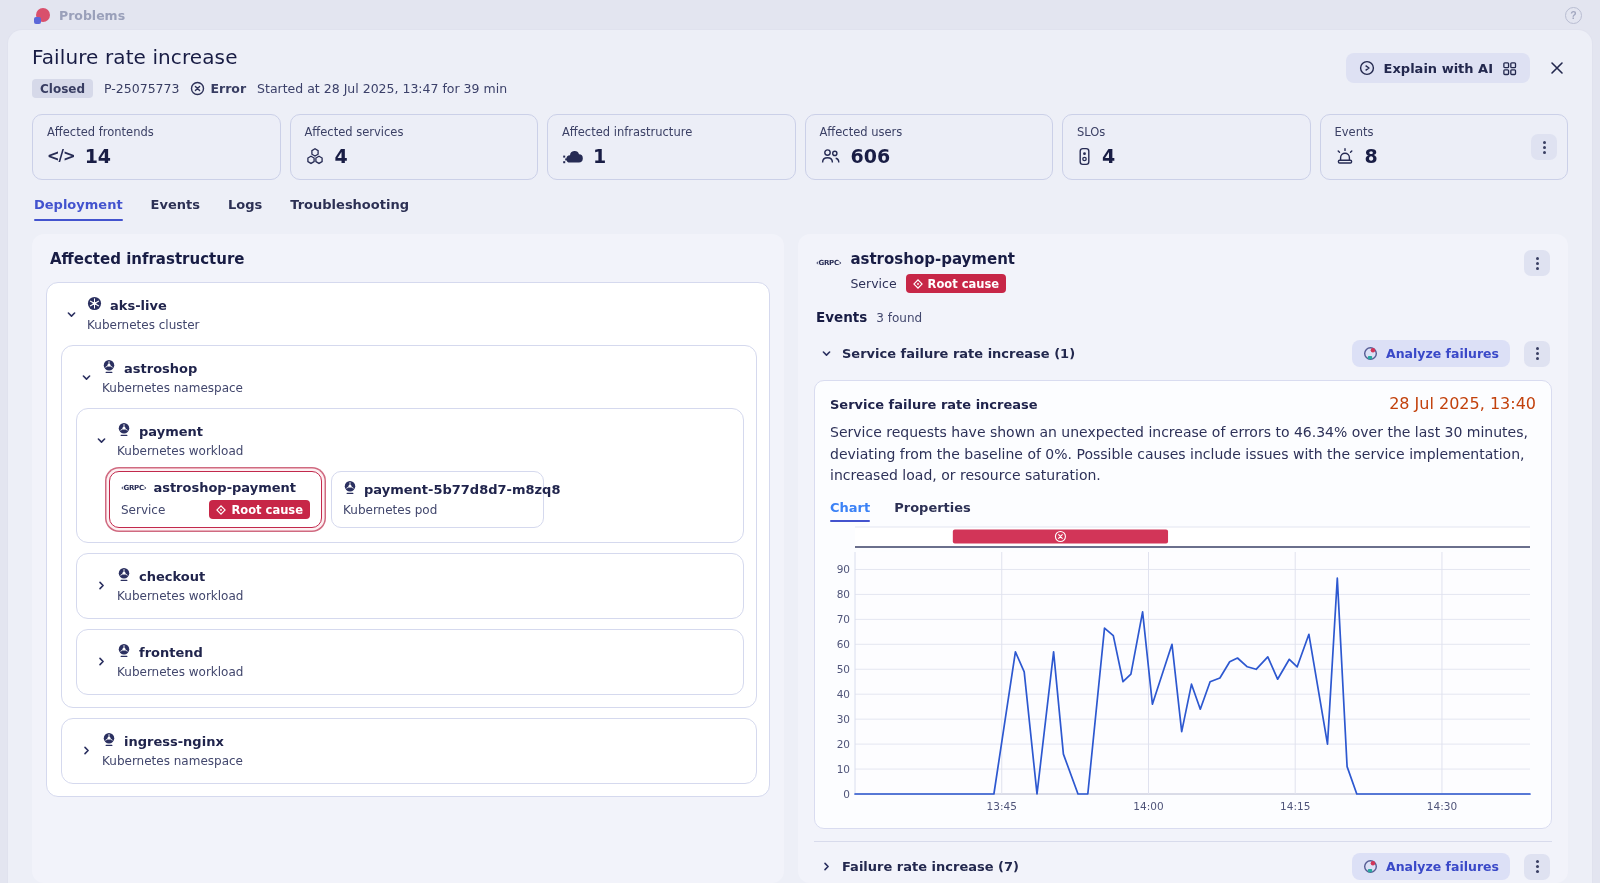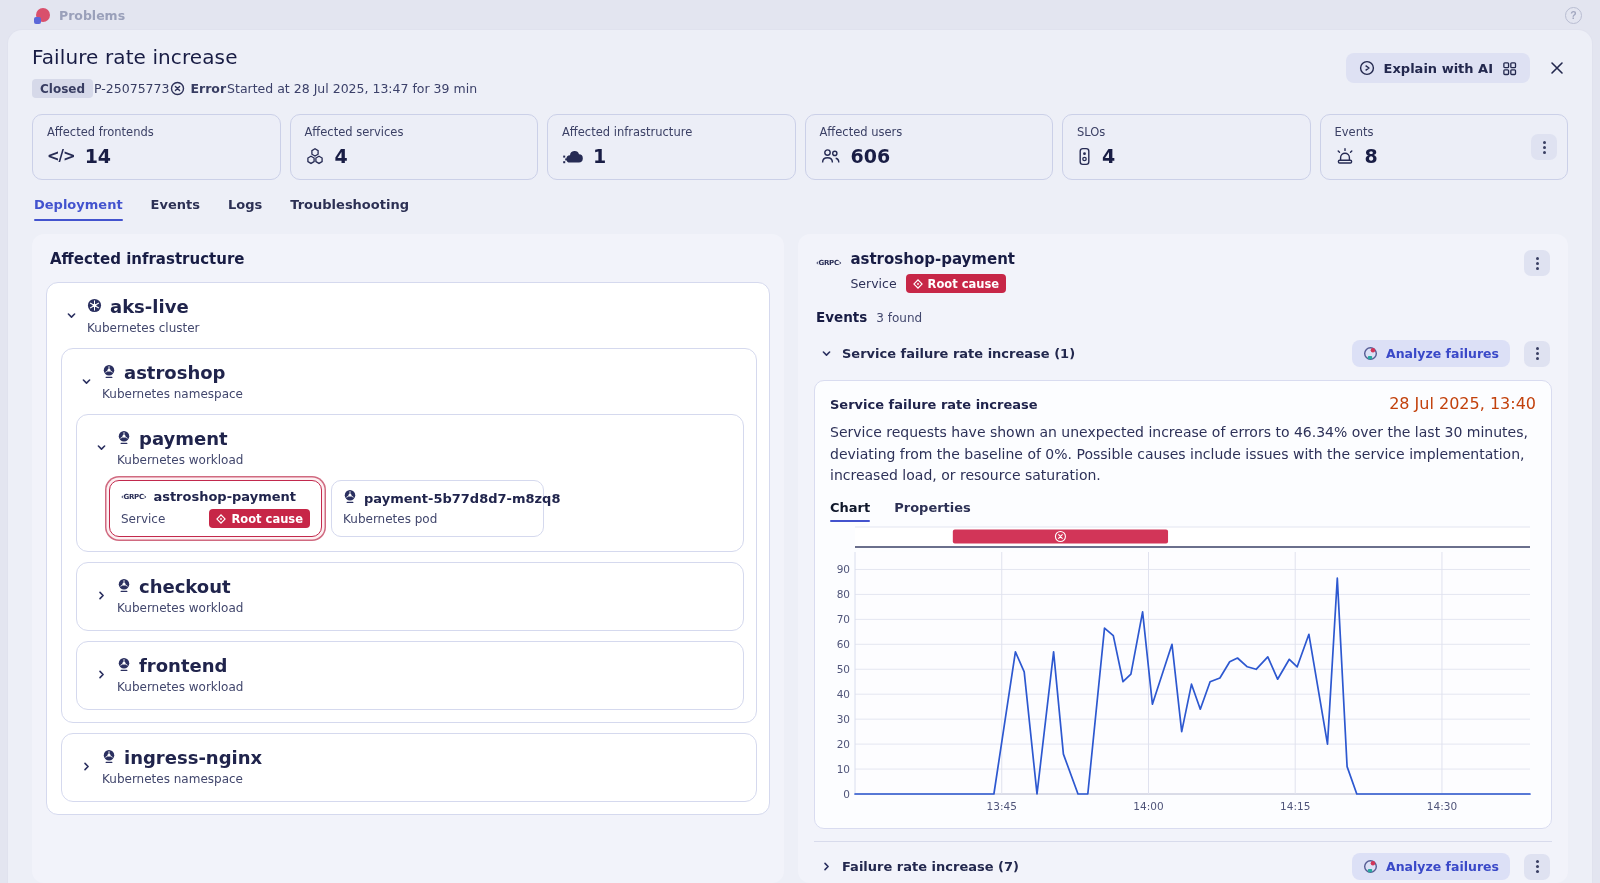--- a/index.html
+++ b/index.html
@@ -6,21 +6,21 @@
   html,body{width:1600px;height:883px;overflow:hidden}
   body{background:#e3e5f0;font-family:"DejaVu Sans","Liberation Sans",sans-serif;color:#2d3158;-webkit-font-smoothing:antialiased}
   .topstrip{height:30px;display:flex;align-items:center;padding:0 18px 0 36px;gap:9px}
   .app-icon{width:14px;height:14px;border-radius:50%;background:#d9506c;position:relative;flex:0 0 auto}
   .app-icon::after{content:"";position:absolute;left:-2px;bottom:-2px;width:7px;height:7px;border-radius:2px;background:#5b67d8}
   .topstrip-label{font-size:12.5px;color:#9aa0ba;font-weight:600}
   .help-btn{margin-left:auto;width:17px;height:17px;border-radius:50%;border:1.5px solid #b9bdd2;color:#a3a8c0;font-size:10.5px;font-weight:700;display:flex;align-items:center;justify-content:center;background:transparent}
   .win{margin:0 8px;height:853px;background:#edeff7;border-radius:14px 14px 0 0;display:flex;flex-direction:column;box-shadow:0 0 0 1px #e0e2ee}
   .hdr{display:flex;justify-content:space-between;align-items:flex-start;padding:15px 24px 6px}
   .page-title{font-size:20px;font-weight:400;color:#181c44;letter-spacing:.1px}
-  .meta{display:flex;align-items:center;gap:1px;margin-top:10px;font-size:12.5px;color:#383d62}
+  .meta{display:flex;align-items:center;gap:11px;margin-top:10px;font-size:12.5px;color:#383d62}
   .badge-closed{background:#d6d9e9;border-radius:4px;padding:2.5px 8px;font-weight:600;font-size:12px;color:#383d62}
   .pid{font-weight:500}
   .err{display:flex;align-items:center;gap:5px;font-weight:600}
   .started{color:#3c416a}
   .hdr-right{display:flex;align-items:center;gap:16px;margin-top:8px}
   .btn-explain{display:flex;align-items:center;gap:9px;background:#dee1f3;border:none;border-radius:8px;padding:7px 13px;font-weight:600;font-size:13px;color:#23284e;font-family:inherit;cursor:pointer}
   .btn-close{background:transparent;border:none;cursor:pointer;display:flex;padding:4px}
   .stats{display:flex;gap:9px;padding:10px 24px 0}
   .scard{flex:1;border:1px solid #cbd0e8;border-radius:10px;padding:10px 14px 12px;position:relative;background:#eceef7}
   .slabel{font-size:11.5px;color:#3c4166}
@@ -37,21 +37,21 @@
   .tab.active{color:#4353ce}
   .tab.active::after{content:"";position:absolute;left:0;right:0;bottom:0;height:2.5px;background:#4353ce;border-radius:2px}
   .content{display:flex;gap:14px;padding:13px 24px 0;flex:1;min-height:0}
   .panel{background:#f2f3fa;border-radius:12px}
   .panel-left{width:752px;padding:16px 14px;overflow:hidden}
   .panel-right{flex:1;padding:12px 16px;overflow:hidden}
   .infra-heading{font-size:15px;font-weight:700;color:#181c44;margin:0 4px 14px}
   .tcard{background:#fff;border:1px solid #d5d9ee;border-radius:12px;padding:10px 12px 12px}
   .trow{display:flex;align-items:center;gap:6px;padding:3px 2px;cursor:pointer}
   .chev{width:20px;display:flex;justify-content:center;align-items:center;flex:0 0 auto}
-  .ttitle{display:flex;align-items:center;gap:8px;font-size:18px;font-weight:700;color:#20244c}
+  .ttitle{display:flex;align-items:center;gap:8px;font-size:13px;font-weight:700;color:#20244c}
   .tsub{font-size:12px;color:#42476d;margin-top:4px}
   .nest{margin-top:10px;margin-left:2px}
   .leafrow{display:flex;gap:9px;margin:10px 2px 2px 20px}
   .leaf{background:#fff;border:1px solid #d5d9ee;border-radius:10px;padding:8px 11px;width:213px;cursor:pointer}
   .leaf .lt{display:flex;align-items:center;gap:7px;font-size:13px;font-weight:700;color:#20244c;white-space:nowrap}
   .leaf .lb{display:flex;align-items:center;justify-content:space-between;margin-top:5px;font-size:12px;color:#42476d}
   .leaf.rootcause{border:1.5px solid #c2294d;box-shadow:0 0 0 2.5px #fdf0f2,0 0 0 4px #d06a80}
   .rc-badge{display:inline-flex;align-items:center;gap:5px;background:#c72647;color:#fff;font-size:11.5px;font-weight:600;border-radius:4px;padding:2.5px 7px;white-space:nowrap}
   .grpc{font-size:7px;font-weight:700;color:#262b54;letter-spacing:-.3px;white-space:nowrap}
   .rp-head{display:flex;align-items:flex-start;justify-content:space-between;padding:4px 2px 0}
@@ -64,21 +64,21 @@
   .group-row{display:flex;align-items:center;gap:6px;padding:7px 2px}
   .group-label{flex:1;font-size:13px;font-weight:600;color:#23284e}
   .btn-analyze{display:flex;align-items:center;gap:8px;background:#dce0f6;border:none;border-radius:8px;padding:6px 11px;color:#3a49c8;font-weight:600;font-size:12.5px;font-family:inherit;cursor:pointer;margin-right:8px}
   .event-card{background:#fcfdff;border:1px solid #d9dcf0;border-radius:10px;margin:6px 0 12px;padding:13px 15px 6px}
   .ec-head{display:flex;justify-content:space-between;align-items:baseline}
   .ec-title{font-size:13px;font-weight:700;color:#20244c}
   .ec-time{font-size:16px;color:#c2410c}
   .ec-desc{font-size:14px;color:#2d3158;line-height:1.55;margin-top:9px;max-width:712px}
   .ec-tabs{display:flex;gap:24px;margin-top:13px;font-size:13px;font-weight:600}
   .ec-tab{padding-bottom:7px;color:#2c3054;position:relative;cursor:pointer}
-  .ec-tab.active{color:#0f172a}
+  .ec-tab.active{color:#3b82f6}
   .ec-tab.active::after{content:"";position:absolute;left:0;right:0;bottom:0;height:2px;background:#4353ce;border-radius:2px}
   .hr{height:1px;background:#d8dbec;margin:2px 0 4px}
   svg text{font-family:"DejaVu Sans","Liberation Sans",sans-serif}
 </style>
 </head>
 <body>
 
 <div class="topstrip">
   <span class="app-icon"></span>
   <span class="topstrip-label">Problems</span>

